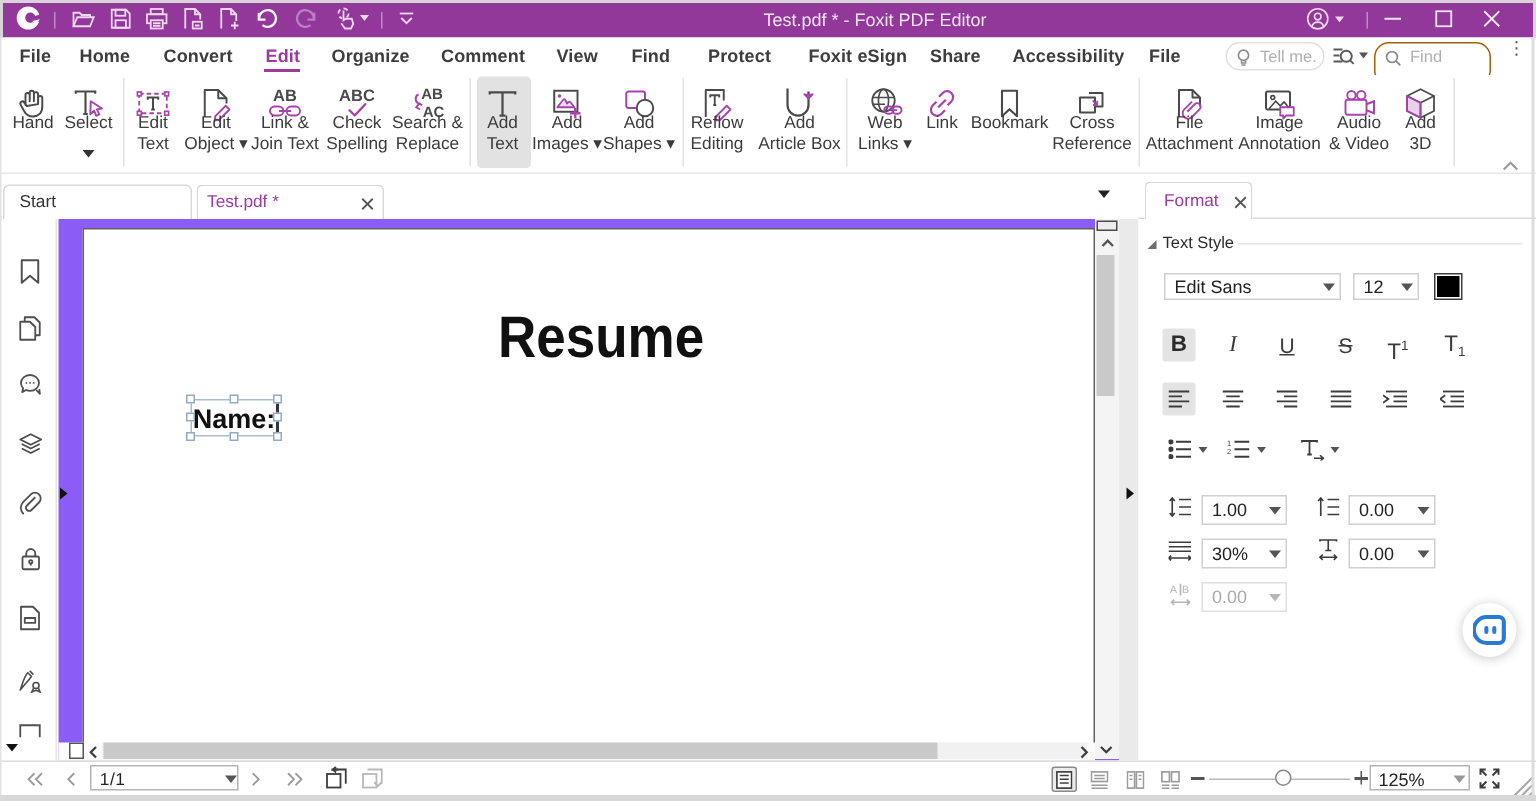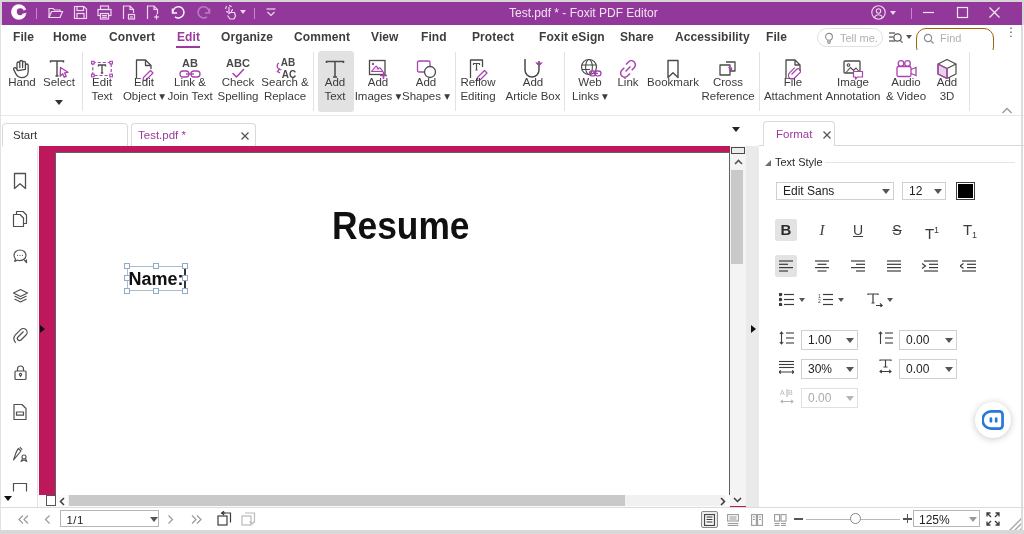--- a/index.html
+++ b/index.html
@@ -26,21 +26,21 @@
   .rb .lbl { position:absolute; width:100%; left:0; top:25px; line-height:14px; }
   .rb svg { position:absolute; top:7px; left:50%; transform:translateX(-50%); }
   .rb-sep { position:absolute; top:2px; width:1px; height:59px; background:#e2e2e2; }
   .rb-hl { position:absolute; background:#e2e2e2; border-radius:3px; }
   
   #tabstrip { left:0; top:116px; width:1024px; height:30px; background:#fff; }
   .doctab { position:absolute; top:7px; height:24px; background:#fff; border:1px solid #d9d9d9; border-bottom:none; border-radius:4px 4px 0 0; font-size:11.5px; }
   
   #main { left:0; top:146px; width:1024px; height:361px; background:#fff; }
   #sidebar { position:absolute; left:0; top:0; width:38px; height:361px; background:#fff; border-right:1px solid #e4e4e4; }
-  #docarea { position:absolute; left:39px; top:0; width:707px; height:361px; background:#be185d; }
+  #docarea { position:absolute; left:39px; top:0; width:707px; height:361px; background:#8b5cf6; }
   #page { position:absolute; left:16px; top:6px; width:675px; height:347px; background:#fff; border:1px solid #616161; }
   #gutter { position:absolute; left:746px; top:0; width:13px; height:361px; background:#eaeaea; }
   #rpanel { position:absolute; left:759px; top:0; width:216px; height:361px; background:#fff; }
   
   .combo { position:absolute; background:#fff; border:1px solid #d0d0d0; font-size:12px; color:#222; }
   .combo .cv { position:absolute; left:6px; top:50%; transform:translateY(-50%); }
   .caret { position:absolute; width:0; height:0; border-left:4px solid transparent; border-right:4px solid transparent; border-top:5px solid #555; }
   .fmt-hl { position:absolute; background:#e3e3e3; border-radius:2px; }
   .hdl { position:absolute; width:6px; height:6px; background:#fff; border:1px solid #93aac6; }
   

